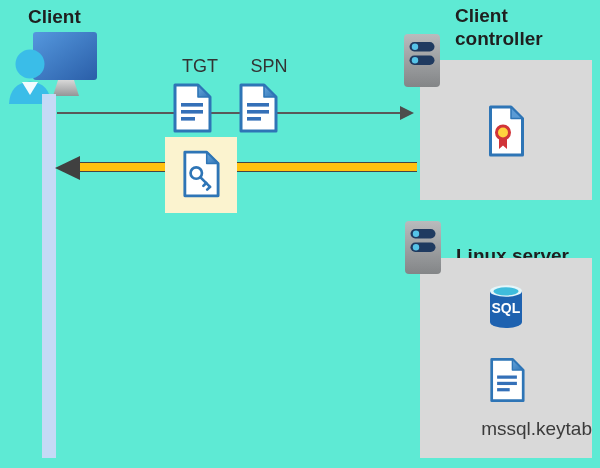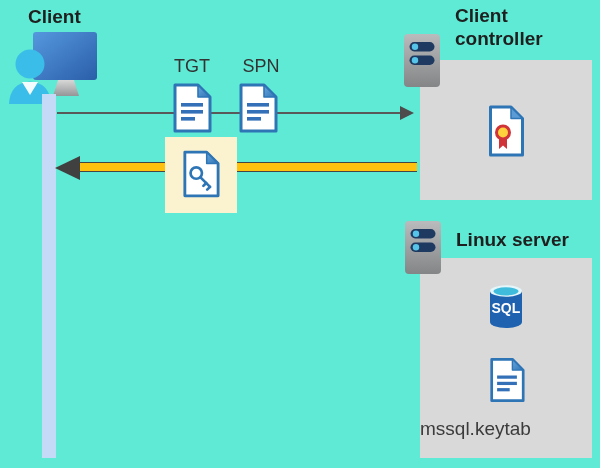--- a/index.html
+++ b/index.html
@@ -1,39 +1,39 @@
 <!DOCTYPE html>
 <html><head>
 <meta charset="utf-8">
 <style>
   html,body{margin:0;padding:0;background:#fff;}
   .stage{position:relative;width:600px;height:468px;background:#5eead4;overflow:hidden;
          font-family:"Liberation Sans",sans-serif;color:#1f1f1f;}
   .abs{position:absolute;}
   .title{font-weight:bold;font-size:19px;line-height:23px;color:#1f1f1f;}
-  .ticket-label{font-size:18px;color:#333;text-align:center;width:44px;}
+  .ticket-label{font-size:18px;color:#333;text-align:center;width:44px;margin-left:8px;}
   .lifeline{left:42px;top:94px;width:14px;height:364px;background:#c5daf6;}
   .graybox{background:#d9d9d9;}
   .dc-box{left:420px;top:60px;width:172px;height:140px;}
   .linux-box{left:420px;top:258px;width:172px;height:200px;}
   
   .req-line{left:57px;top:112px;width:344px;height:2px;background:#595959;z-index:0;}
   .req-head{left:400px;top:106px;width:0;height:0;border-top:7px solid transparent;
             border-bottom:7px solid transparent;border-left:14px solid #4d4d4d;z-index:0;}
   
   .resp-shaft{left:72px;top:162px;width:345px;height:8px;background:#ffc10e;
               border-top:1.5px solid #454545;border-bottom:1.5px solid #454545;z-index:1;}
   .resp-head{left:55px;top:156px;width:0;height:0;border-top:12px solid transparent;
              border-bottom:12px solid transparent;border-right:25px solid #404040;z-index:2;}
   .highlight{left:165px;top:137px;width:72px;height:76px;background:#fbf3cf;z-index:3;}
   .icon{display:block;}
   .z4{z-index:4;}
-  .keytab-text{left:420px;top:418px;width:172px;text-align:left;font-size:19px;color:#3b3b3b;}
+  .keytab-text{left:420px;top:418px;width:172px;text-align:right;font-size:19px;color:#3b3b3b;}
   .dc-title{left:455px;top:4px;width:120px;}
-  .linux-title{left:456px;top:228px;width:140px;white-space:nowrap;}
+  .linux-title{left:456px;top:244px;width:140px;white-space:nowrap;}
   .client-title{left:28px;top:5px;}
 </style>
 </head>
 <body>
 
 <div class="stage">
 
   <svg width="0" height="0" style="position:absolute">
     <defs>
       <linearGradient id="mongrad" x1="0" y1="0" x2="1" y2="1">

